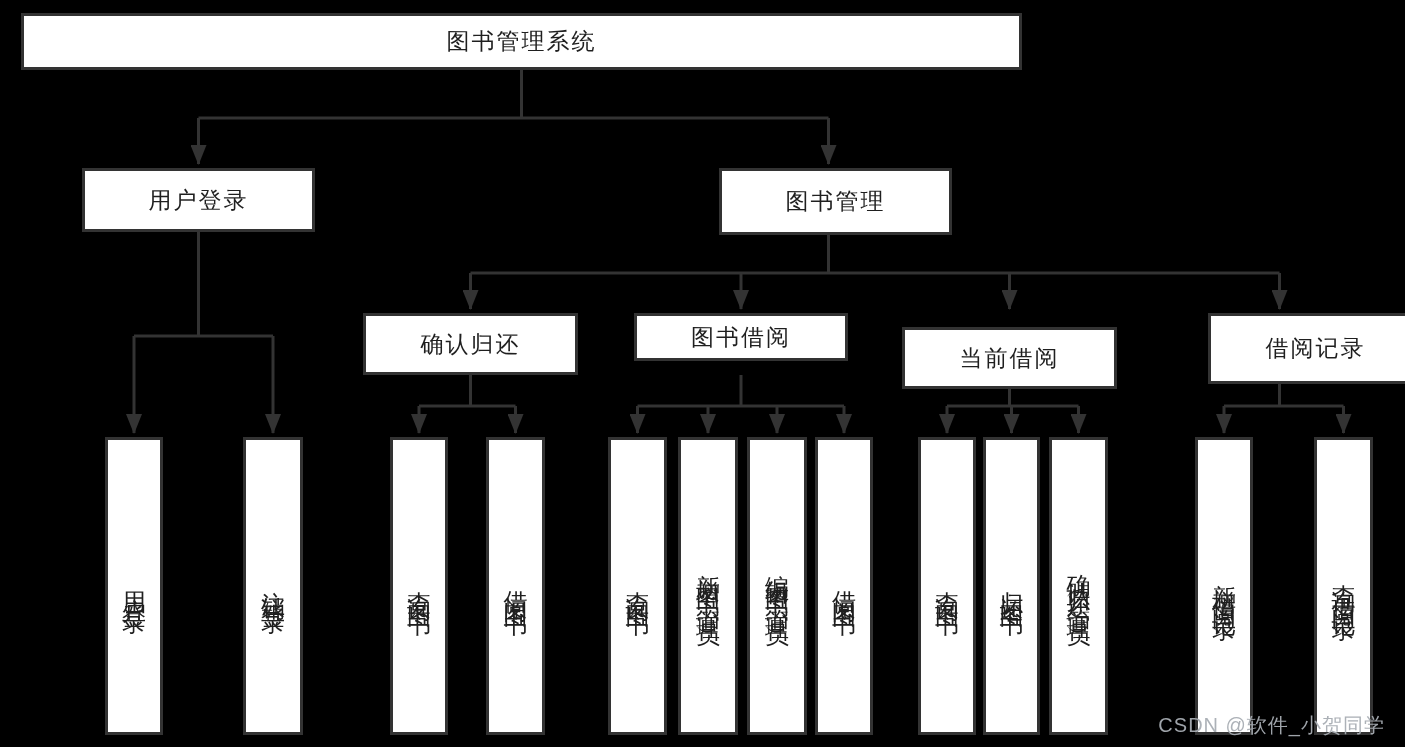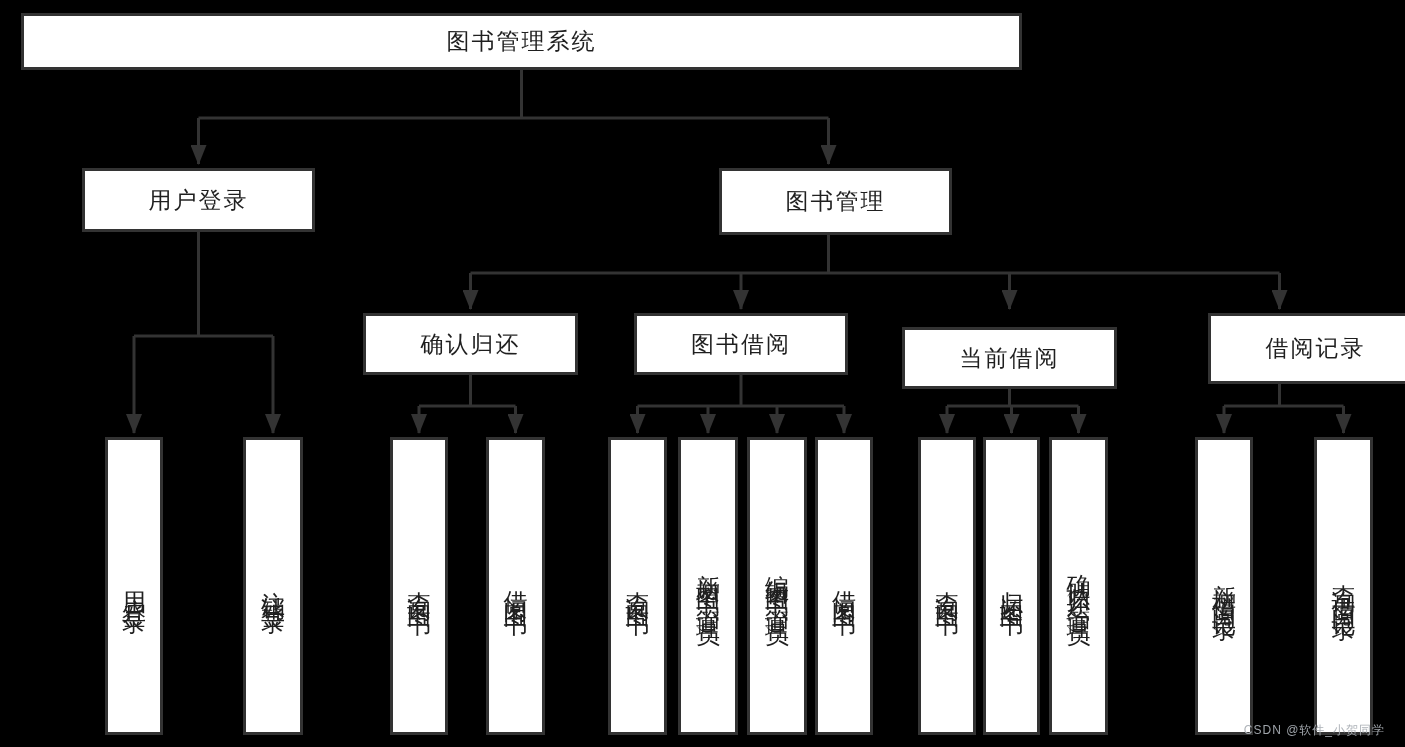--- a/index.html
+++ b/index.html
@@ -29,21 +29,21 @@
     writing-mode:vertical-rl;
     font-size:24px;
     letter-spacing:7px;
     line-height:1;
     white-space:normal;
   }
   .watermark{
     position:absolute;
     right:20px;
     bottom:8px;
-    font-size:12px;
+    font-size:20px;
     letter-spacing:1px;
     color:rgba(168,173,179,0.95);
     z-index:5;
   }
 </style>
 </head>
 <body>
 
 <div class="canvas">
 
@@ -96,21 +96,21 @@
       <path d="M1343.5,406 L1343.5,433" marker-end="url(#arr)"></path>
     </g>
   </svg>
 
   <div class="box" style="left:21px;top:13px;width:1001px;height:57px;">图书管理系统</div>
 
   <div class="box" style="left:82px;top:168px;width:233px;height:64px;">用户登录</div>
   <div class="box" style="left:712px;top:168px;width:233px;height:67px;margin-left:7px;">图书管理</div>
 
   <div class="box" style="left:363px;top:313px;width:215px;height:62px;">确认归还</div>
-  <div class="box" style="left:634px;top:313px;width:214px;height:62px;">图书借阅</div>
+  <div class="box" style="left:634px;top:313px;width:214px;height:48px;">图书借阅</div>
   <div class="box" style="left:902px;top:327px;width:215px;height:62px;">当前借阅</div>
   <div class="box" style="left:1208px;top:313px;width:215px;height:71px;">借阅记录</div>
 
   <div class="box vbox" style="left:105px;top:437px;width:58px;height:298px;">用户登录</div>
   <div class="box vbox" style="left:243px;top:437px;width:60px;height:298px;">注销登录</div>
 
   <div class="box vbox" style="left:390px;top:437px;width:58px;height:298px;">查询图书</div>
   <div class="box vbox" style="left:486px;top:437px;width:59px;height:298px;">借阅图书</div>
 
   <div class="box vbox" style="left:608px;top:437px;width:59px;height:298px;">查询图书</div>

